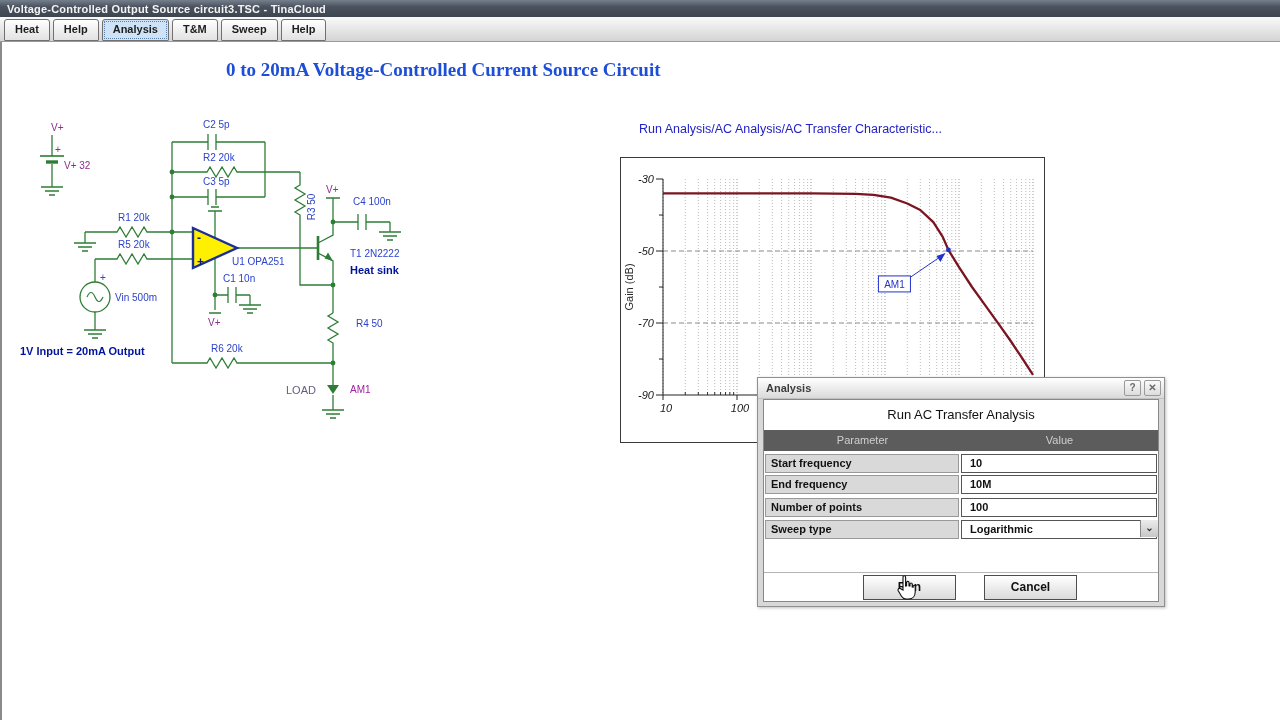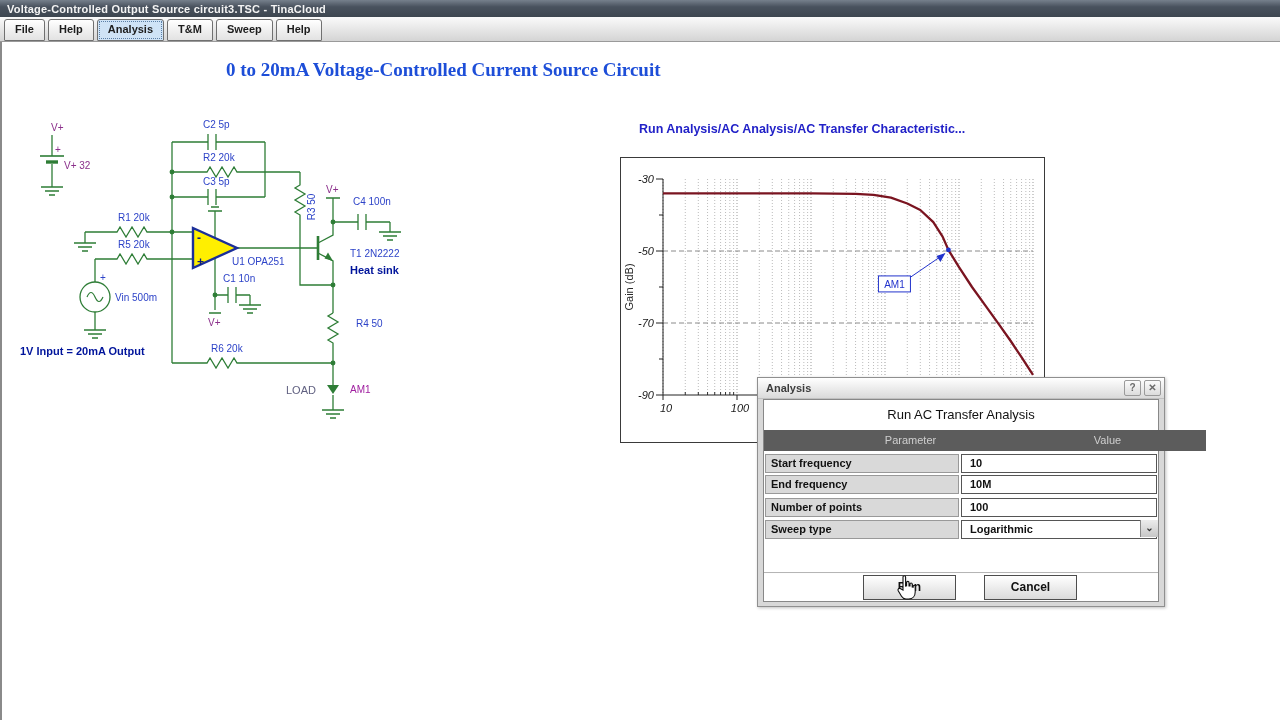--- a/index.html
+++ b/index.html
@@ -11,21 +11,21 @@
   .menubar{position:absolute;left:0;top:17px;width:1280px;height:25px;
     background:linear-gradient(#fafafa,#d4d4d4);border-bottom:1px solid #9a9a9a;
     display:flex;align-items:flex-end;padding-left:4px;box-sizing:border-box;}
   .menu-item{height:20px;line-height:19px;padding:0 10px;margin-right:3px;font-size:11px;font-weight:bold;
     color:#1d1d1d;background:linear-gradient(#ffffff,#e2e2e2);border:1px solid #707070;
     border-radius:3px 3px 1px 1px;cursor:default;}
   .menu-item.active{background:#cfe3f6;outline:1px dotted #5b7fa6;outline-offset:-3px;}
   .left-edge{position:absolute;left:0;top:42px;width:2px;height:678px;background:#8a8a8a;}
   
   .page-title{position:absolute;left:226px;top:59px;font-size:19px;font-weight:bold;color:#1d4ed8;font-family:Liberation Serif, serif;}
-  .instruction{position:absolute;left:639px;top:122px;font-size:12.5px;font-weight:bold;color:#2222c8;}
+  .instruction{position:absolute;left:639px;top:122px;font-size:12.5px;font-weight:normal;color:#2222c8;}
   
   svg text{font-family:"Liberation Sans",sans-serif;}
   .clab{font-size:10px;fill:#2d43c8;}
   .cpow{font-size:10px;fill:#8b2f8b;}
   .cbold{font-size:11px;font-weight:bold;fill:#00149b;}
   .cload{font-size:11px;fill:#606080;}
   .cam{font-size:10px;fill:#a020a0;}
   .copin{font-size:12px;font-weight:bold;fill:#10207a;}
   
   .chart-box{position:absolute;left:620px;top:157px;width:425px;height:286px;background:#fff;
@@ -39,21 +39,21 @@
   .dlg-titlebar{position:absolute;left:0;top:0;right:0;height:20px;
     background:linear-gradient(#ffffff,#dadada);border-bottom:1px solid #c0c0c0;
     display:flex;align-items:center;}
   .dlg-title{font-size:11px;font-weight:bold;color:#3c3c3c;padding-left:8px;flex:1;}
   .dlg-sysbtn{width:15px;height:14px;margin-right:3px;border:1px solid #9a9a9a;border-radius:2px;
     background:linear-gradient(#fbfbfb,#dcdcdc);color:#6a6a6a;font-size:10px;font-weight:bold;
     line-height:13px;text-align:center;cursor:default;}
   .dlg-body{position:absolute;left:5px;top:21px;width:396px;height:203px;background:#fff;
     border:1px solid #888;box-sizing:border-box;}
   .dlg-heading{text-align:center;font-size:13px;font-weight:normal;color:#111;margin-top:7px;}
-  .tbl-header{position:absolute;left:0;top:30px;width:100%;height:21px;background:#5c5c5c;display:flex;padding-left:48px;}
+  .tbl-header{position:absolute;left:0;top:30px;width:100%;height:21px;background:#5c5c5c;display:flex;}
   .tbl-header .col{line-height:21px;text-align:center;font-size:11px;color:#cfcfcf;}
   .col-param{width:197px;} .col-value{width:197px;}
   .prow{position:absolute;left:1px;width:392px;height:31px;}
   .pcell{position:absolute;left:0;top:0;width:194px;height:19px;background:#d9d9d9;border:1px solid #999;
     box-sizing:border-box;font-size:11px;font-weight:bold;color:#111;line-height:17px;padding-left:5px;}
   .vcell{position:absolute;left:196px;top:0;width:196px;height:19px;background:#fff;border:1px solid #555;
     box-sizing:border-box;font-size:11px;font-weight:bold;color:#111;line-height:17px;padding-left:8px;}
   .drop-btn{position:absolute;right:0;top:0;width:17px;height:17px;border-left:1px solid #888;
     background:linear-gradient(#ececec,#c7c7c7);text-align:center;line-height:15px;font-size:10px;
     color:#333;font-weight:bold;cursor:default;}
@@ -65,21 +65,21 @@
   .cursor-hand{position:absolute;left:894px;top:574px;z-index:9;}
 </style>
 </head>
 <body>
 
 <div class="titlebar">
   <span class="title">Voltage-Controlled Output Source circuit3.TSC - TinaCloud</span>
 </div>
 
 <div class="menubar">
-  <div class="menu-item">File</div>
+  <div class="menu-item">Heat</div>
   <div class="menu-item">Help</div>
   <div class="menu-item active">Analysis</div>
   <div class="menu-item">T&amp;M</div>
   <div class="menu-item">Sweep</div>
   <div class="menu-item">Help</div>
 </div>
 <div class="left-edge"></div>
 
 <div class="page-title">0 to 20mA Voltage-Controlled Current Source Circuit</div>
 <div class="instruction">Run Analysis/AC Analysis/AC Transfer Characteristic...</div>

